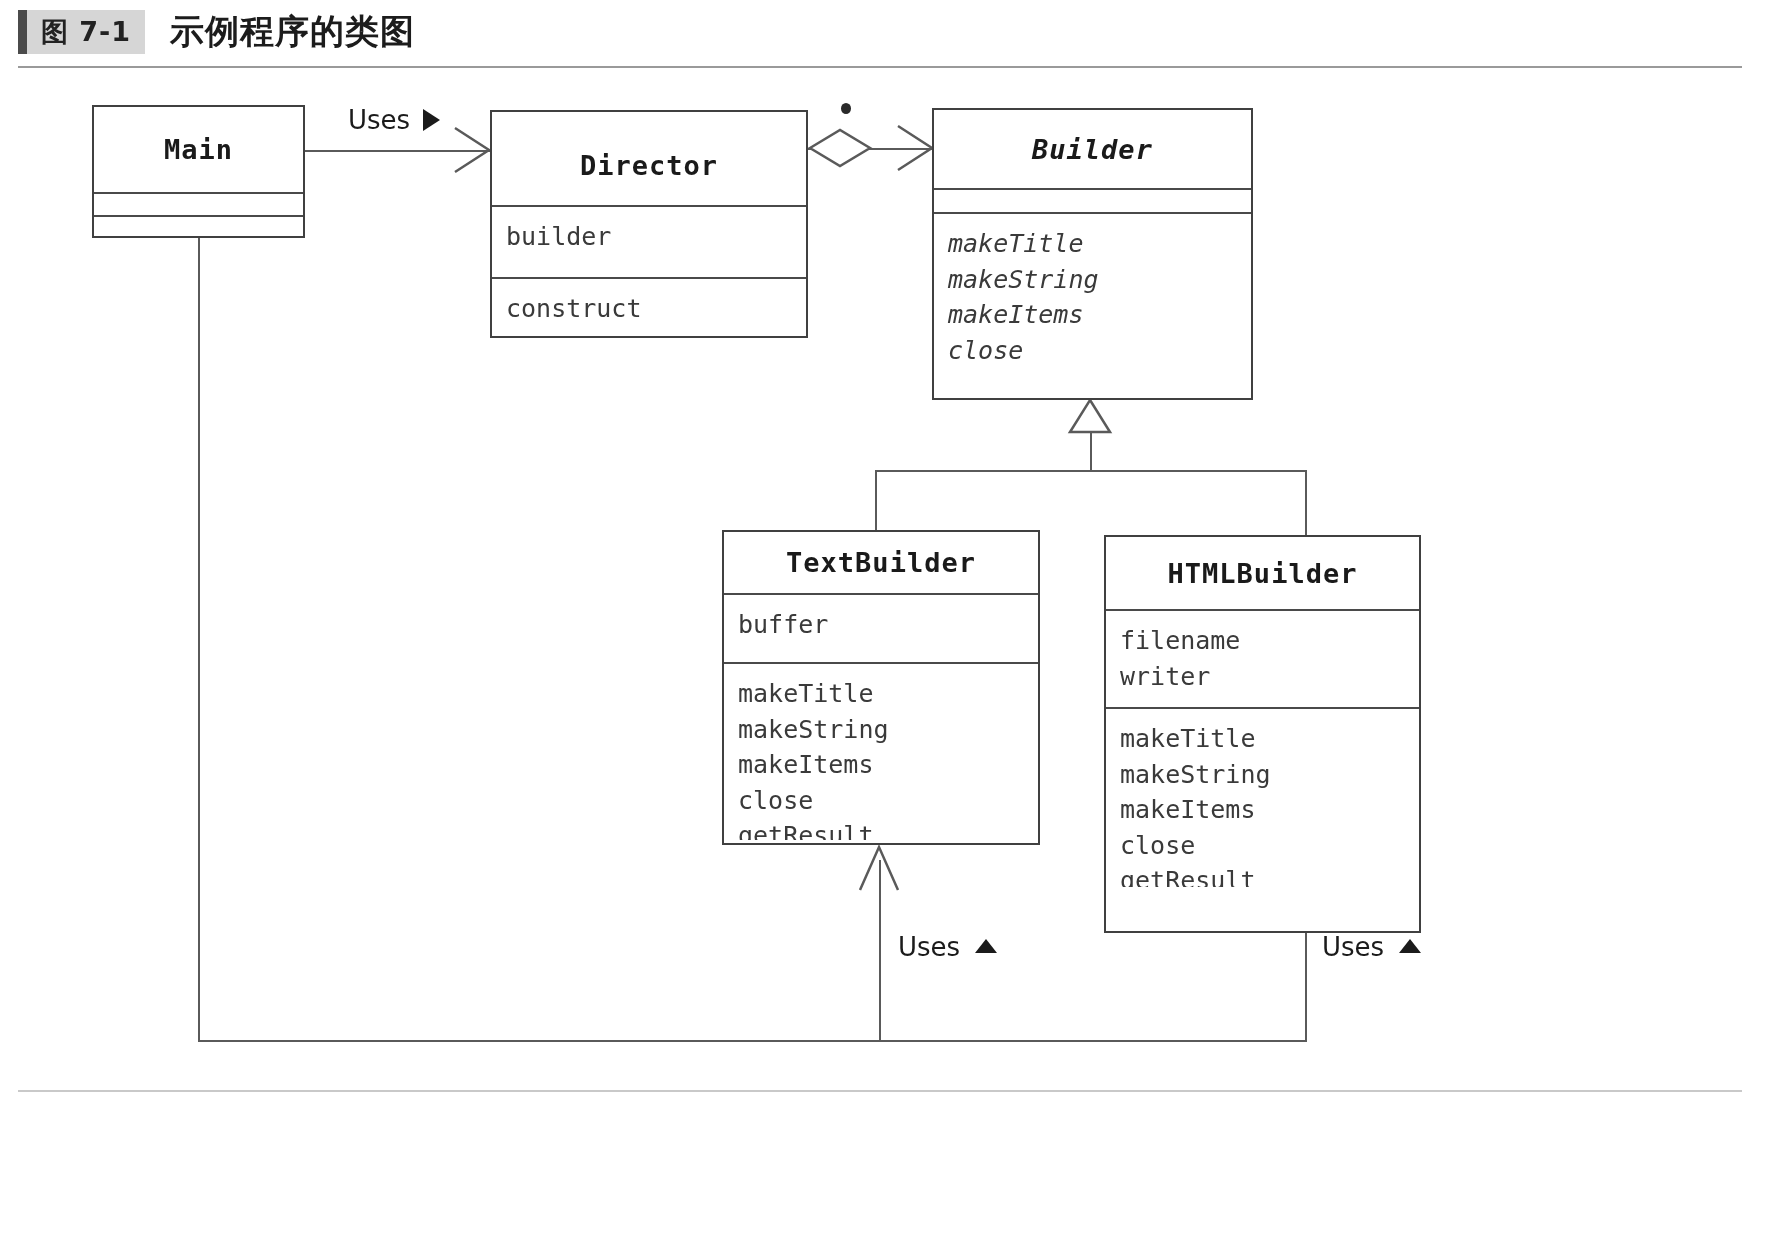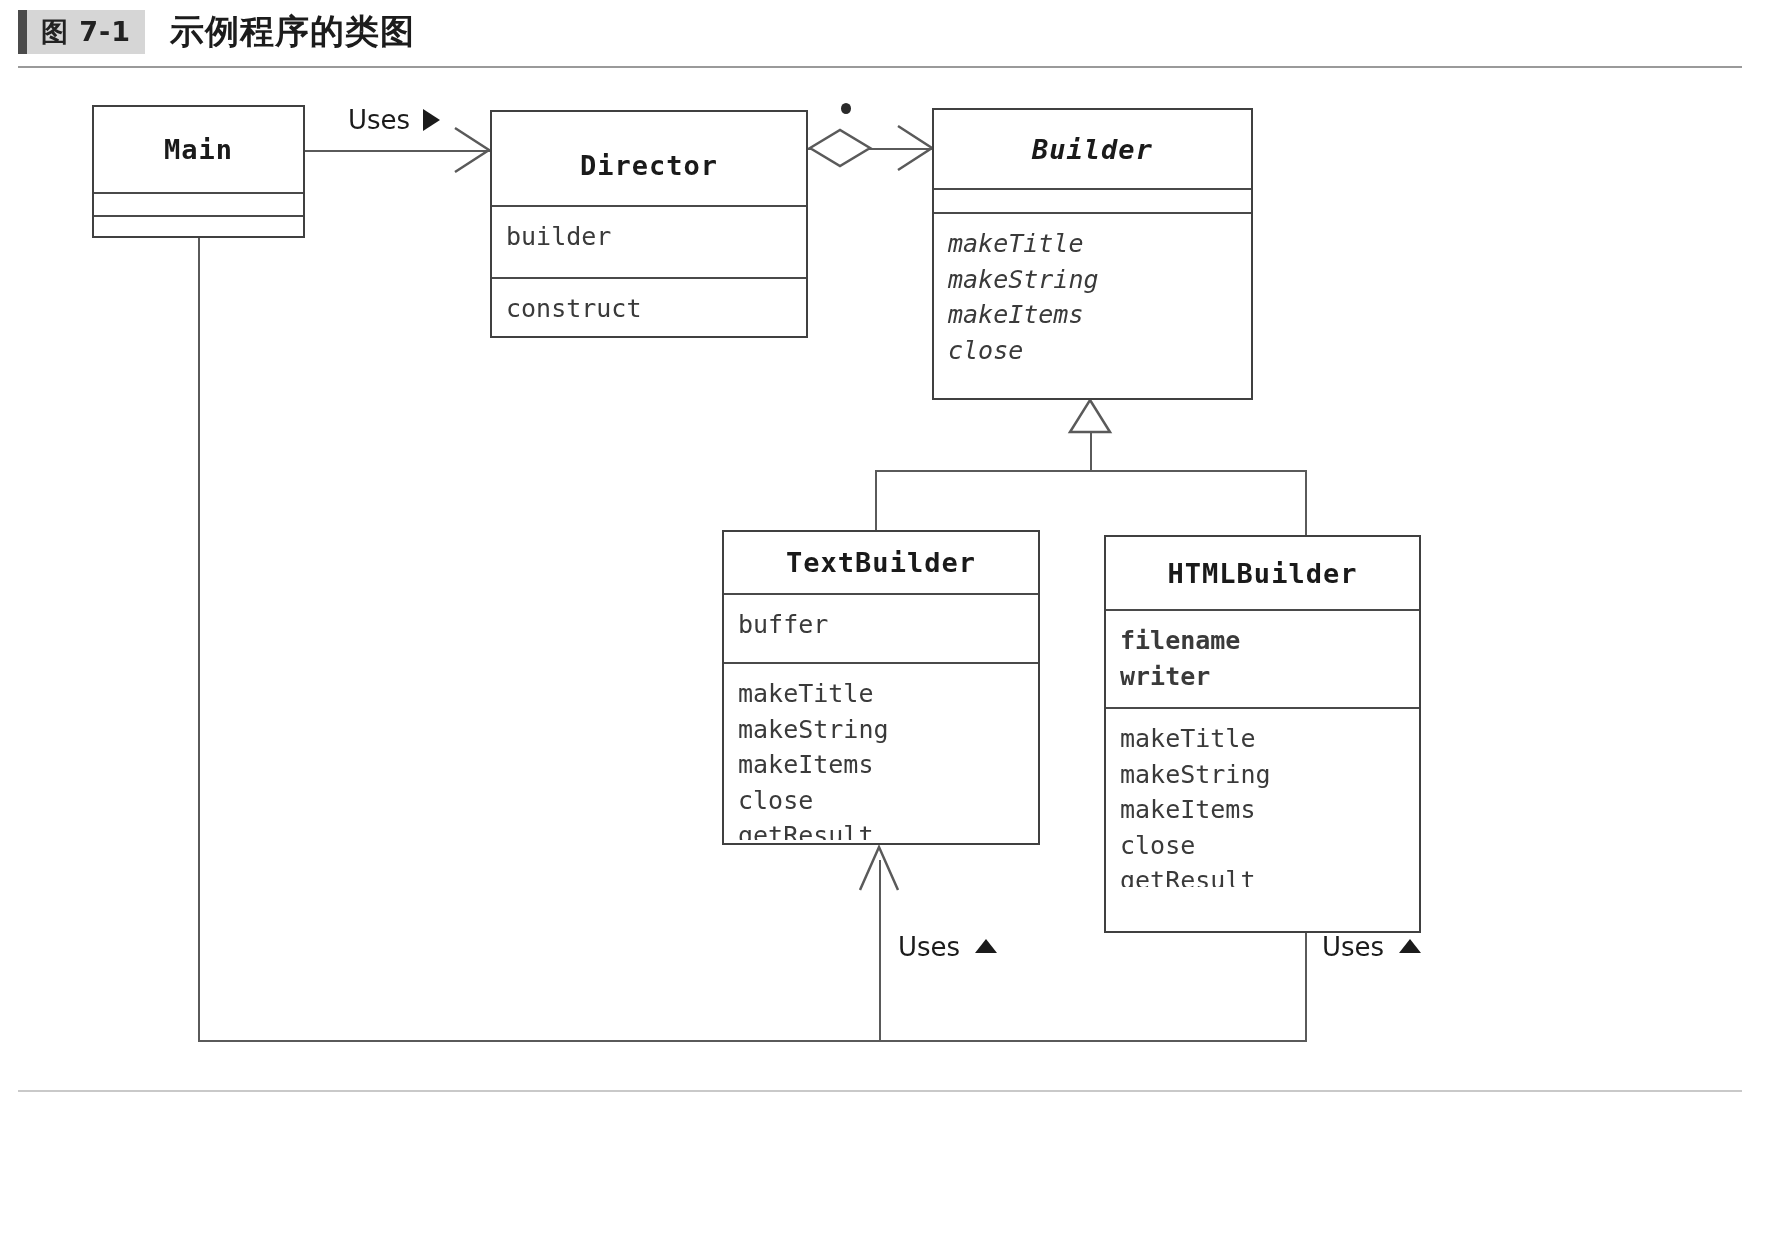--- a/index.html
+++ b/index.html
@@ -305,21 +305,21 @@
     <div class="member-row">makeItems</div>
     <div class="member-row">close</div>
     <div class="member-row">getResult</div>
   </div>
 </div>
 
 <div class="uml-class" style="left:1104px; top:535px; width:317px; height:398px;">
   <div class="uml-compartment uml-title" style="height:72px;">
     <span>HTMLBuilder</span>
   </div>
-  <div class="uml-compartment uml-members" style="height:98px;font-weight:bold;">
+  <div class="uml-compartment uml-members" style="height:98px;">
     <div class="member-row">filename</div>
     <div class="member-row">writer</div>
   </div>
   <div class="uml-compartment uml-members" style="height:180px;">
     <div class="member-row">makeTitle</div>
     <div class="member-row">makeString</div>
     <div class="member-row">makeItems</div>
     <div class="member-row">close</div>
     <div class="member-row">getResult</div>
   </div>

